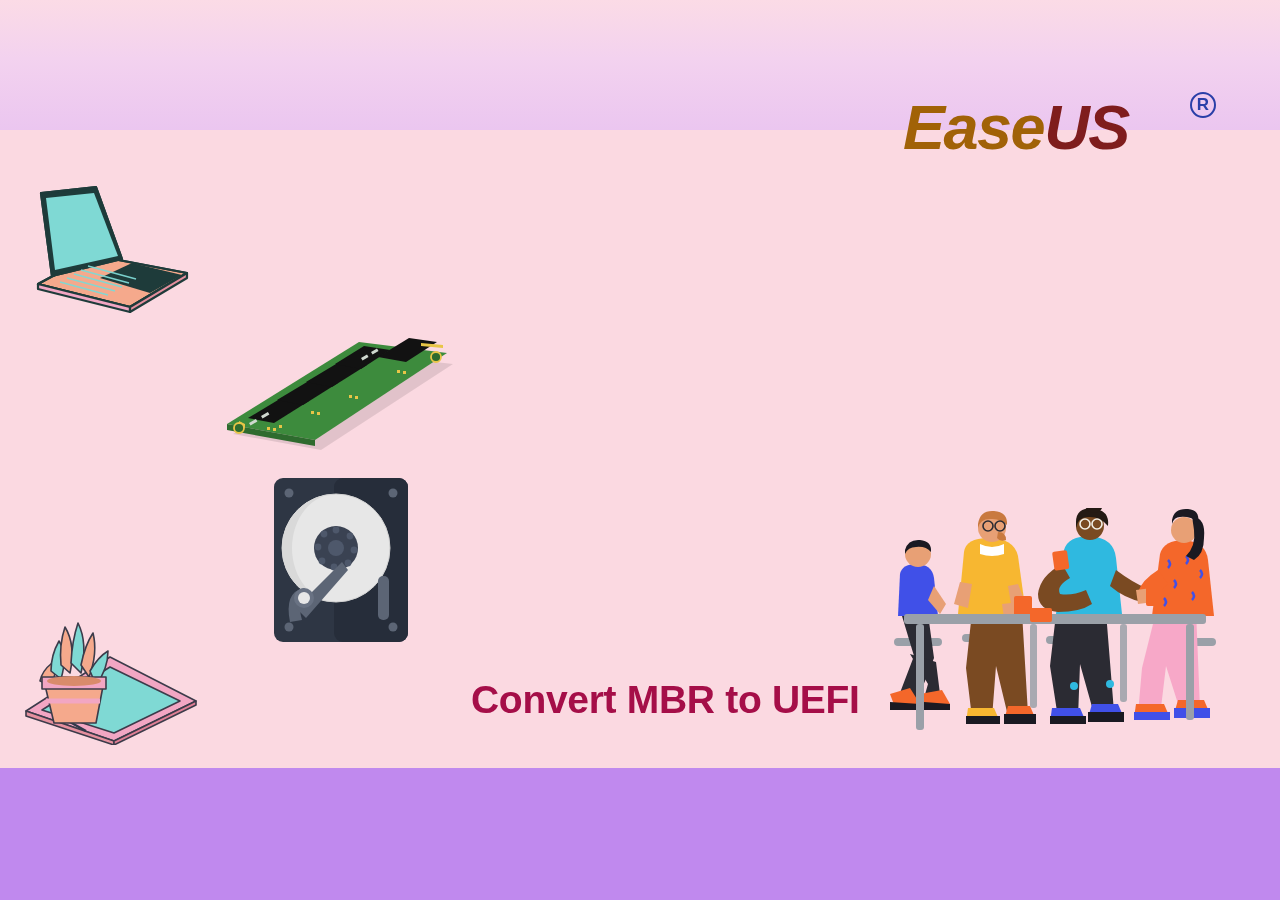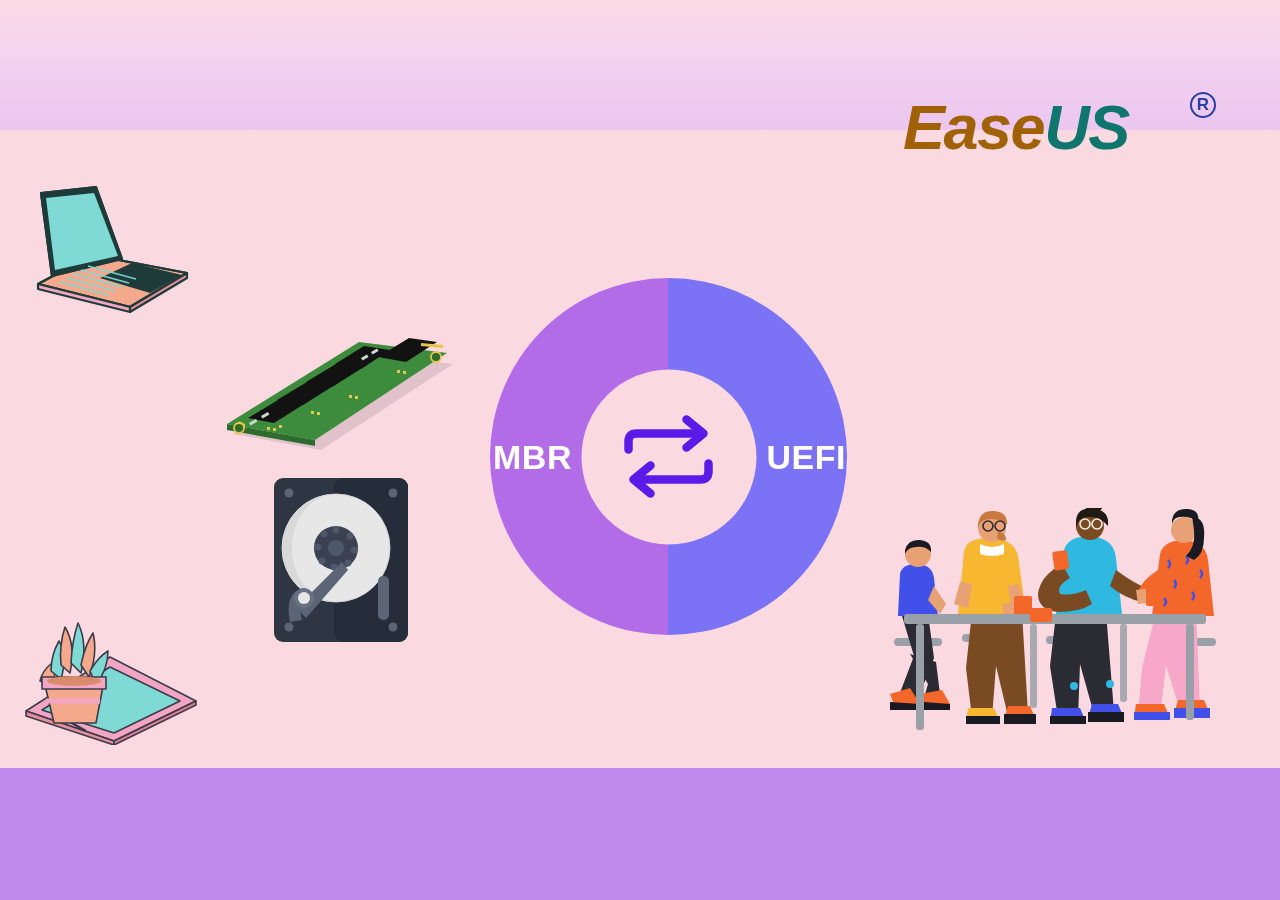--- a/index.html
+++ b/index.html
@@ -31,21 +31,21 @@
   
   .logo {
     position:absolute; left:903px; top:96px;
     font-size:63px; font-weight:bold;
     letter-spacing:-1.5px;
     font-style:italic;
     line-height:1;
     white-space:nowrap;
   }
   .logo .ease { color:#a16207; }
-  .logo .us   { color:#0f766e;font-style:italic; }
+  .logo .us   { color:#7f1d1d;font-style:italic; }
   .logo-reg {
     position:absolute; left:1190px; top:92px;
     width:26px; height:26px;
     border:2.5px solid #2a3fa8;
     border-radius:50%;
     color:#2a3fa8;
     font-size:17px; font-weight:bold;
     line-height:21px; text-align:center;
   }
 
@@ -97,33 +97,22 @@
 <body>
 
 <div id="stage">
 
   <div class="band-top"></div>
   <div class="band-bottom"></div>
 
   <div class="logo"><span class="ease">Ease</span><span class="us">US</span></div>
   <div class="logo-reg">R</div>
 
-  <div class="donut">
-    <div class="donut-label label-mbr">MBR</div>
-    <div class="donut-label label-uefi">UEFI</div>
-    <div class="donut-hole">
-      <svg class="swap-icon" viewBox="0 0 100 90">
-        <path d="M10 38 L10 30 Q10 22 18 22 L80 22" fill="none" stroke="#5b1ae8" stroke-width="8.5" stroke-linecap="round"></path>
-        <path d="M68 8 L85 22 L68 36" fill="none" stroke="#5b1ae8" stroke-width="8.5" stroke-linecap="round" stroke-linejoin="round"></path>
-        <path d="M90 52 L90 60 Q90 68 82 68 L20 68" fill="none" stroke="#5b1ae8" stroke-width="8.5" stroke-linecap="round"></path>
-        <path d="M32 54 L15 68 L32 82" fill="none" stroke="#5b1ae8" stroke-width="8.5" stroke-linecap="round" stroke-linejoin="round"></path>
-      </svg>
-    </div>
-  </div>
-
+
+  <div class="headline">Convert MBR to UEFI</div>
 
   <svg class="illo illo-laptop" viewBox="0 0 165 130">
     <g stroke="#1e3b3a" stroke-width="2.2" stroke-linejoin="round">
       <path d="M8 99 L62 70 L157 88 L100 122 Z" fill="#f5a98c"></path>
       <path d="M8 99 L62 70 L157 88 L100 122 Z" fill="none"></path>
       <path d="M8 99 L8 104 L100 127 L100 122 Z" fill="#f2a6c3"></path>
       <path d="M100 122 L100 127 L157 93 L157 88 Z" fill="#e58f9e"></path>
       <path d="M11 8 L66 2 L92 74 L22 91 Z" fill="#1e3b3a"></path>
       <path d="M16 13 L64 8 L88 71 L25 85 Z" fill="#7fd9d4" stroke="none"></path>
       <path d="M11 8 L66 2 L92 74 L22 91 Z" fill="none"></path>

